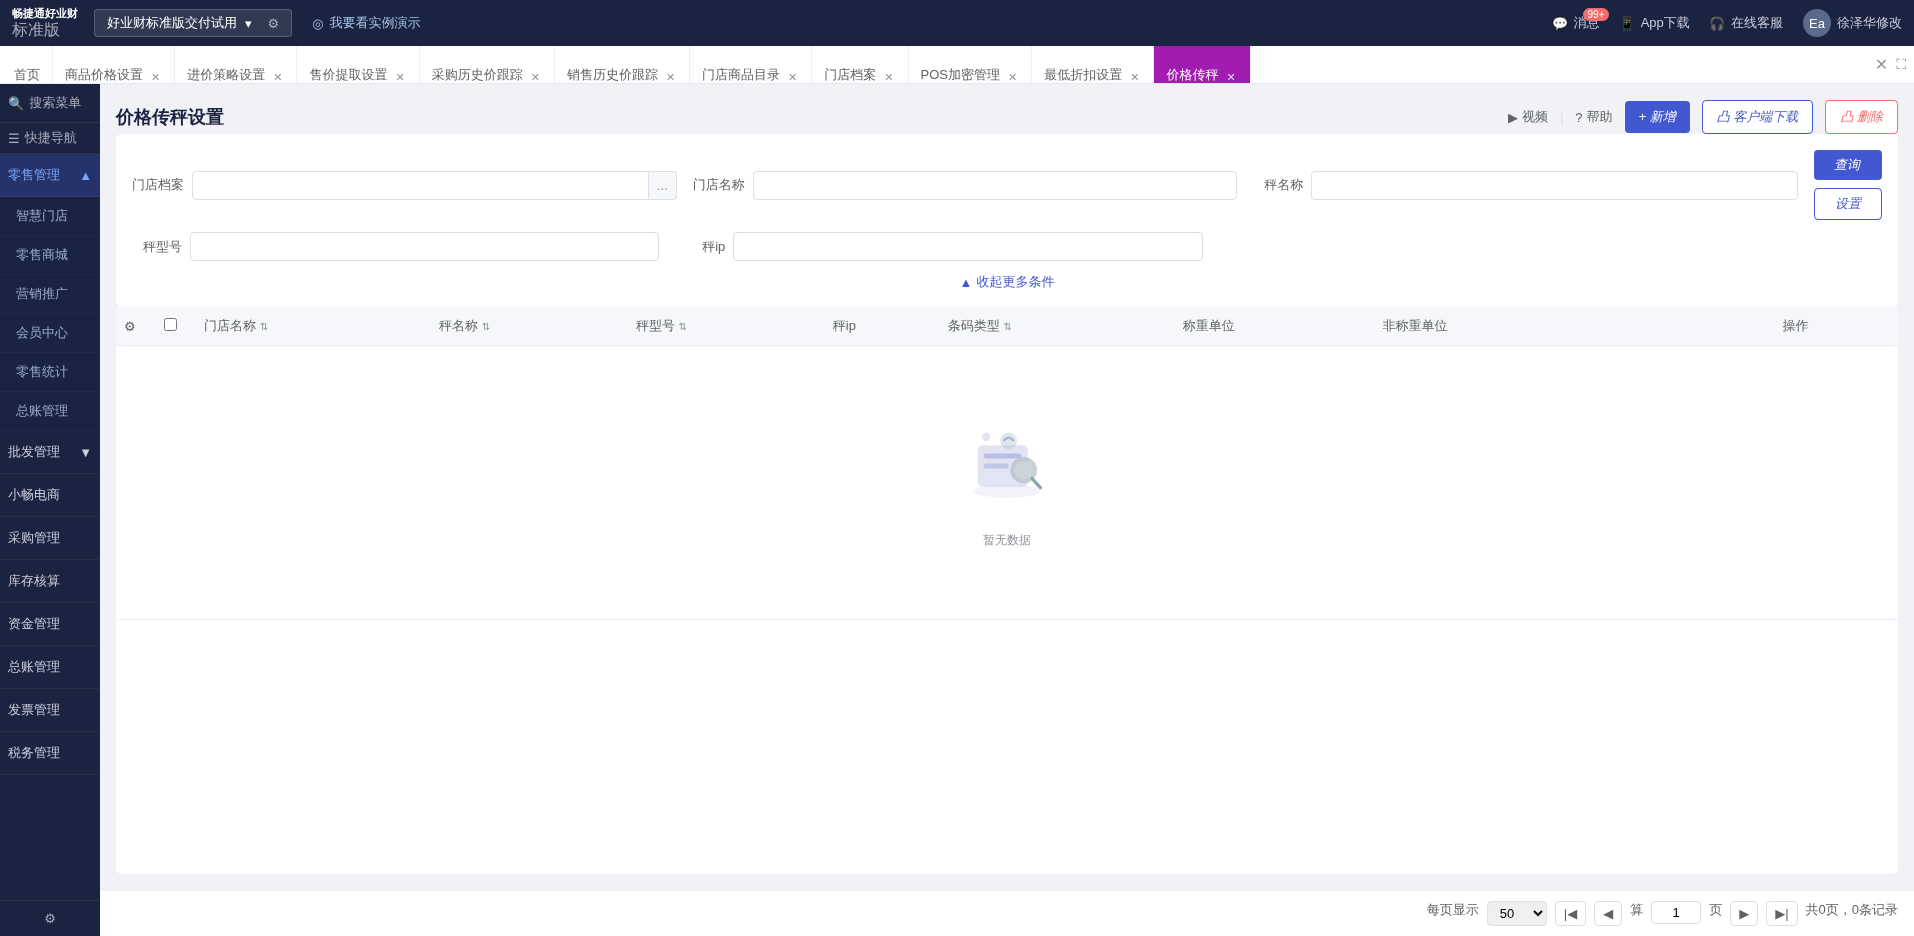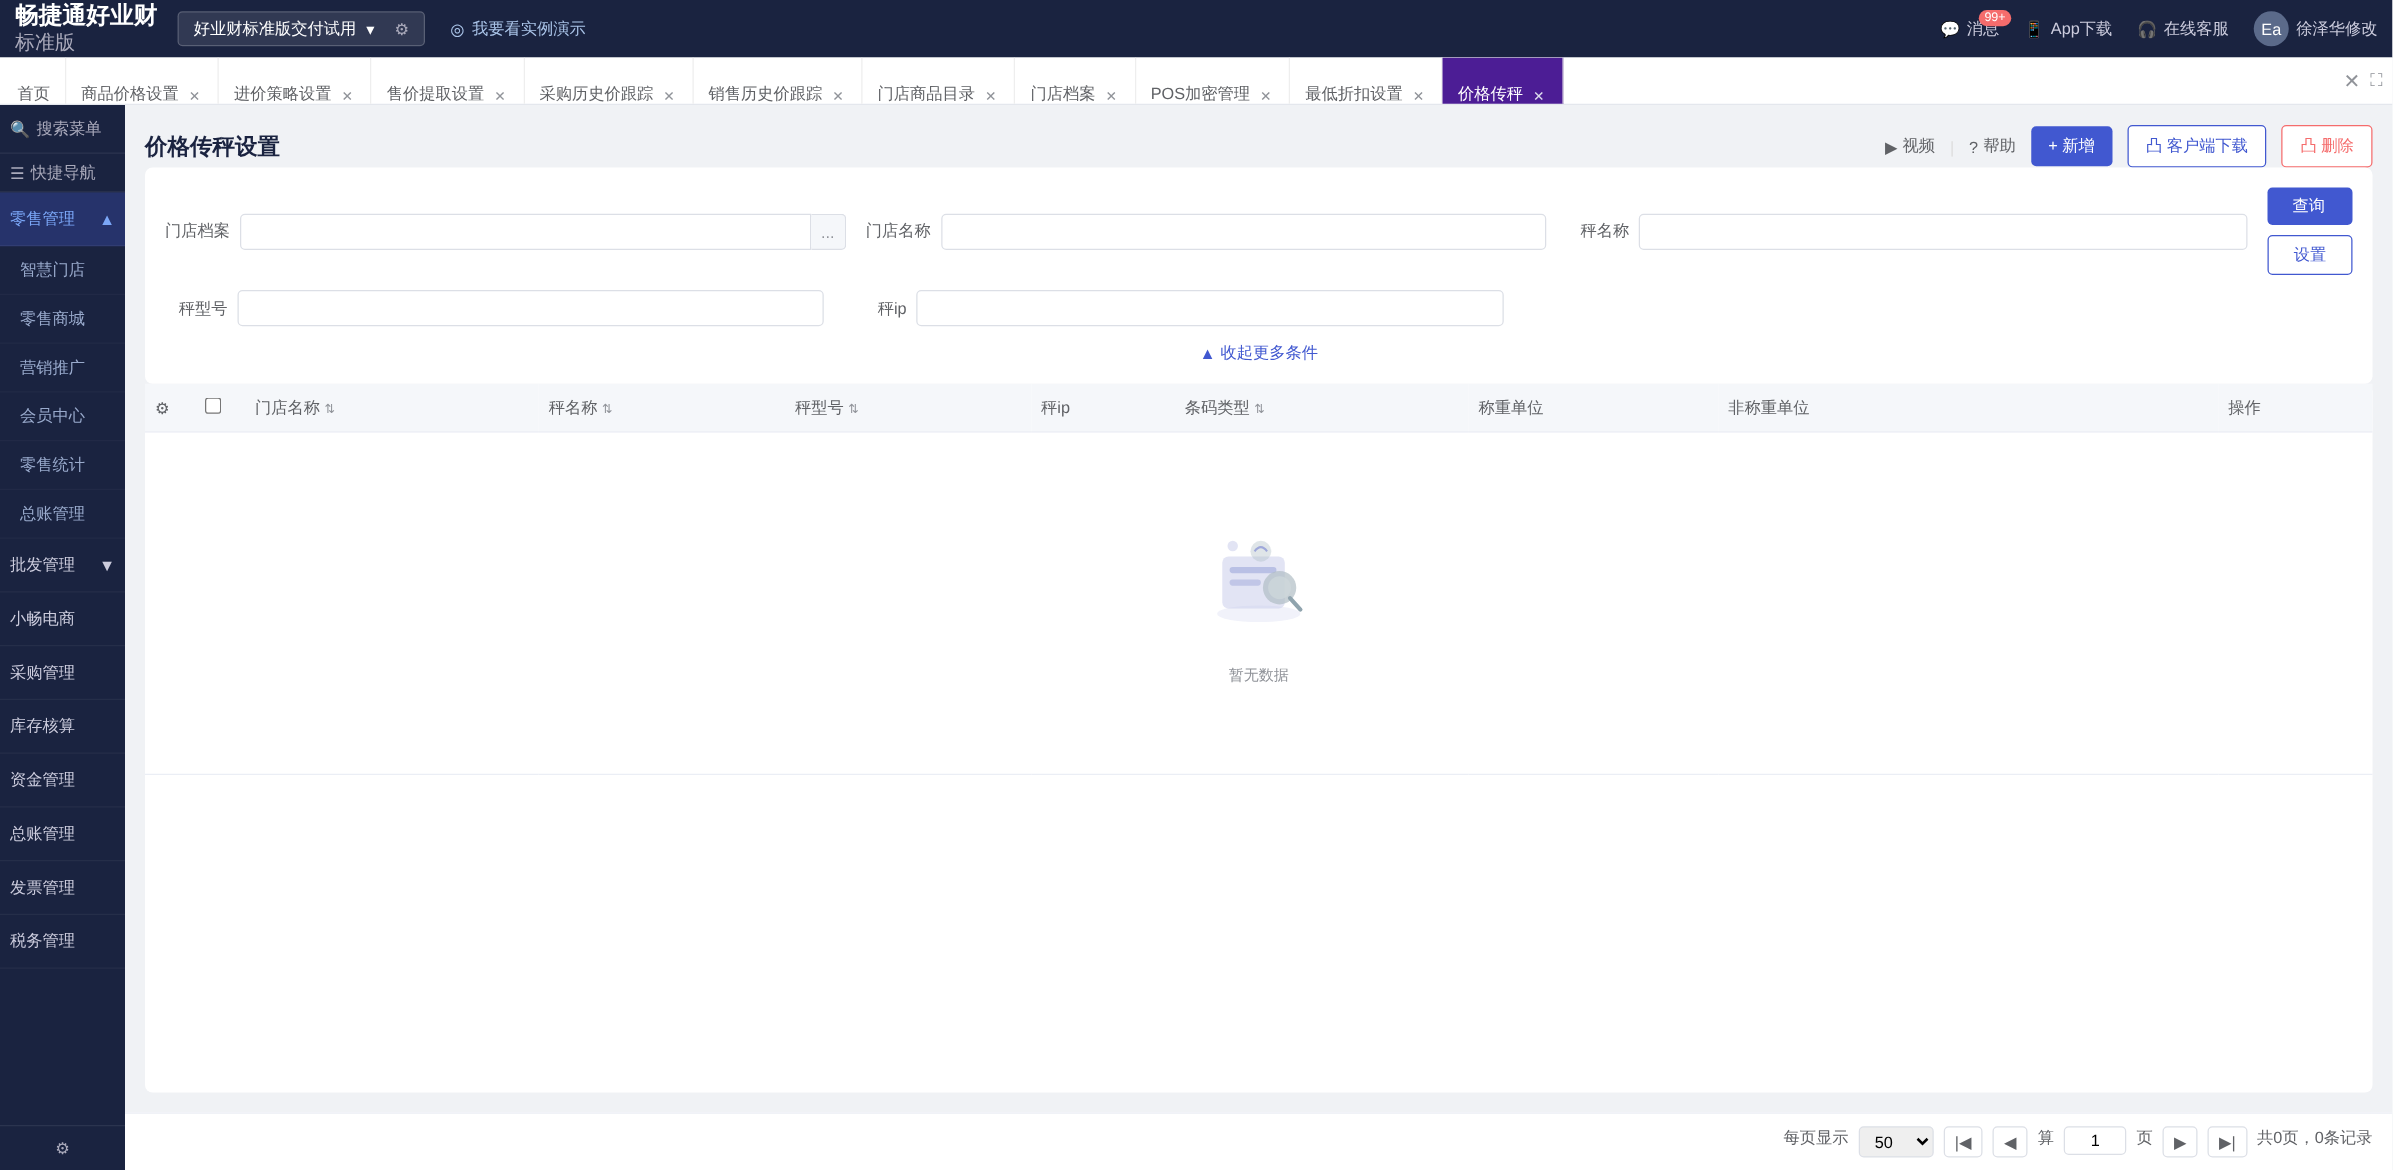--- a/index.html
+++ b/index.html
@@ -14,21 +14,21 @@
       padding: 0 12px;
       color: #fff;
       flex-shrink: 0;
     }
     .logo-area {
       display: flex;
       flex-direction: column;
       margin-right: 16px;
       line-height: 1.2;
     }
-    .logo-title { font-size: 19px; font-weight: bold; color: #fff; }
+    .logo-title { font-size: 11px; font-weight: bold; color: #fff; }
     .logo-sub { font-size: 16px; color: #aab; }
     .version-selector {
       background: rgba(255,255,255,0.1);
       border: 1px solid rgba(255,255,255,0.2);
       color: #fff;
       padding: 4px 12px;
       border-radius: 4px;
       display: flex;
       align-items: center;
       gap: 8px;
@@ -238,20 +238,21 @@
     .btn {
       display: flex;
       align-items: flex-start;
       gap: 5px;
       padding: 7px 14px;
       border-radius: 4px;
       cursor: pointer;
       font-size: 13px;
       border: none;
       white-space: nowrap;
+      font-style: italic;
     }
     .btn-primary { background: #4158d0; color: #fff; }
     .btn-outline { background: #fff; color: #4158d0; border: 1px solid #4158d0; }
     .btn-danger { background: #fff; color: #f56c6c; border: 1px solid #f56c6c; }
 
     
     .filter-card {
       background: #fff;
       border-radius: 6px;
       padding: 16px;
@@ -478,21 +479,21 @@
     <span class="tab-close">✕</span>
   </div>
   <div class="tab-item">
     <span>POS加密管理</span>
     <span class="tab-close">✕</span>
   </div>
   <div class="tab-item">
     <span>最低折扣设置</span>
     <span class="tab-close">✕</span>
   </div>
-  <div class="tab-item active" style="background:#4c1d95;color:#fff;">
+  <div class="tab-item active" style="background:#a21caf;color:#fff;">
     <span style="color:#fff;">价格传秤</span>
     <span class="tab-close" style="color:#dde;">✕</span>
   </div>
   <div class="tab-bar-actions">
     <span style="cursor:pointer;color:#909399;font-size:16px;">✕</span>
     <span style="cursor:pointer;color:#909399;font-size:14px;">⛶</span>
   </div>
 </div>
 
 <div class="main-layout">

